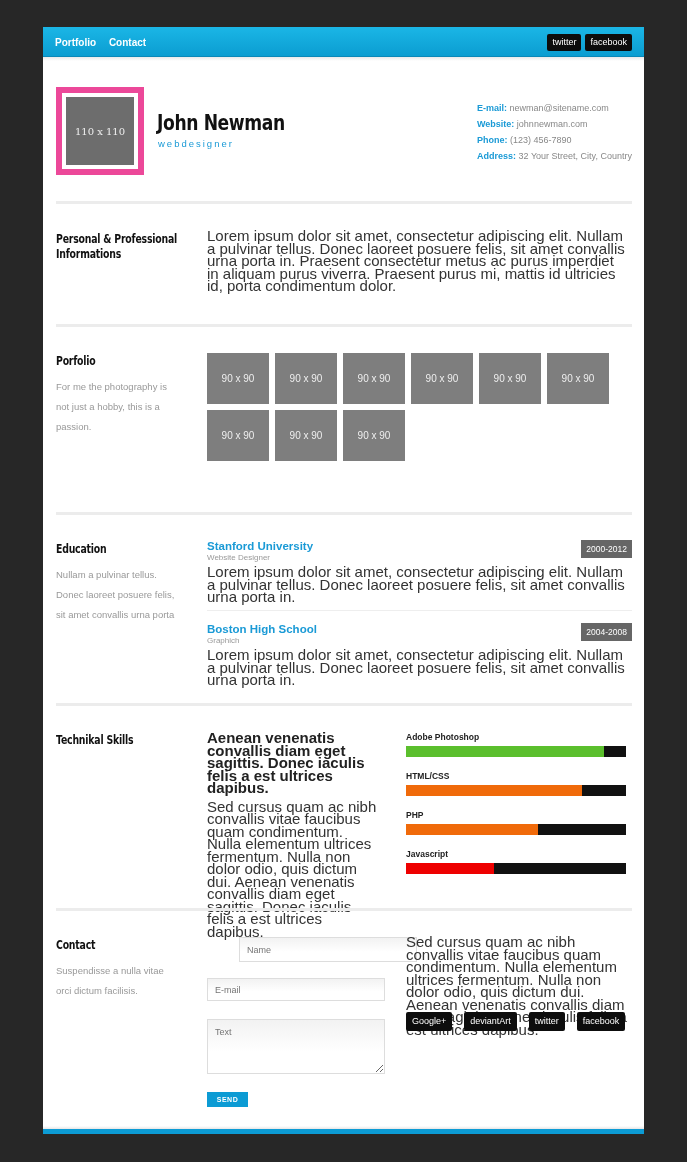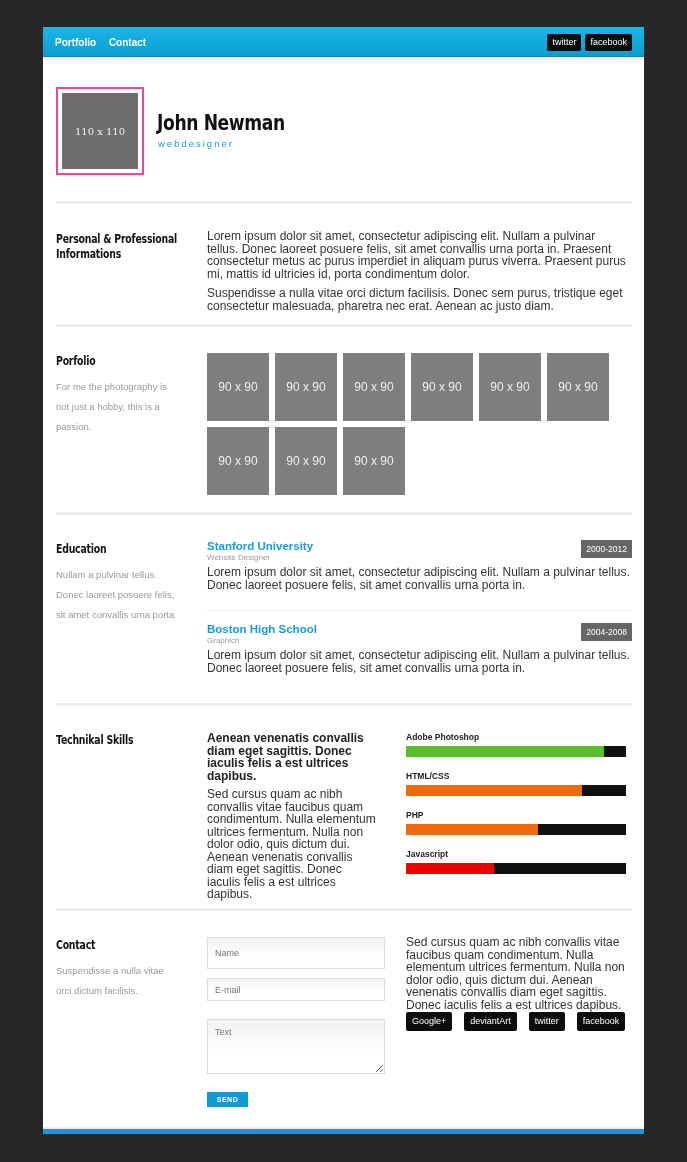--- a/index.html
+++ b/index.html
@@ -7,37 +7,37 @@
   body { font-family: "Liberation Sans", sans-serif; color: #333; position: relative; }
   .page { position: absolute; left: 43px; top: 27px; width: 601px; height: 1107px; background: #fff; }
   .topbar { position: absolute; left: 0; top: 0; width: 601px; height: 30px;
     background: linear-gradient(#1bb6e6, #0b9dd1); border-bottom: 1px solid #0a88b8; }
   .topbar .nav { position: absolute; left: 12px; top: 10px; font-size: 10px; font-weight: bold; color: #fff; }
   .topbar .nav span { margin-right: 10px; cursor: pointer; }
   .topbar .social { position: absolute; right: 12px; top: 7px; display: flex; gap: 4px; }
   .btn-dark { background: #0d0d0d; color: #fff; font-size: 9px; padding: 3px 5px; border-radius: 2px; line-height: 11px; }
   .topshadow { position: absolute; left: 0; top: 30px; width: 601px; height: 4px; background: linear-gradient(#e9e9e9, #fff); }
 
-  .photo { position: absolute; left: 13px; top: 60px; width: 88px; height: 88px; border: 2px solid #ec4899; padding: 4px; }
+  .photo { position: absolute; left: 13px; top: 60px; width: 88px; height: 88px; border: 6px solid #ec4899; padding: 4px; }
   .photo .inner { width: 100%; height: 100%; background: #6d6d6d; color: #eee; font-family: "DejaVu Serif", serif;
     font-size: 10px; display: flex; align-items: center; justify-content: center; }
   .name { position: absolute; left: 114px; top: 83px; font-family: "DejaVu Sans", sans-serif; font-size: 22px; font-weight: bold;
     color: #111; transform: scaleX(0.78); transform-origin: left; letter-spacing: -0.5px; }
   .role { position: absolute; left: 115px; top: 111px; font-size: 9.5px; color: #1a9ad6; letter-spacing: 2px; }
   .contactinfo { position: absolute; left: 434px; top: 73px; font-size: 9px; color: #888; line-height: 16px; }
   .contactinfo b { color: #1a9ad6; }
 
   .divider { position: absolute; left: 13px; width: 576px; height: 3px; background: #ececec; }
   .sec-title { position: absolute; left: 13px; font-family: "DejaVu Sans", sans-serif; font-weight: bold; font-size: 13px; color: #111;
     transform: scaleX(0.72); transform-origin: left; line-height: 15px; letter-spacing: -0.3px; }
   .sec-sub { position: absolute; left: 13px; width: 125px; font-size: 9.5px; color: #999; line-height: 20px; }
-  .body-text { font-size: 12px; line-height: 12.5px; color: #333; }
+  .body-text { font-size: 15px; line-height: 12.5px; color: #333; }
 
   .thumbs { position: absolute; left: 164px; top: 326px; width: 420px; display: flex; flex-wrap: wrap; gap: 6px; }
-  .thumb { width: 62px; height: 68px; background: #7e7e7e; color: #eee; font-size: 12px; display: flex; align-items: center; justify-content: center; }
+  .thumb { width: 62px; height: 51px; background: #7e7e7e; color: #eee; font-size: 10px; display: flex; align-items: center; justify-content: center; }
 
   .edu { position: absolute; left: 164px; width: 425px; }
   .edu .school { font-size: 11.5px; font-weight: bold; color: #1a9ad6; }
   .edu .deg { font-size: 8px; color: #999; margin-top: 1px; margin-bottom: 4px; }
   .edu .years { position: absolute; right: 0; top: 0; background: #666; color: #fff; font-size: 8.5px; padding: 4px 5px; }
   .edu-sep { position: absolute; left: 164px; top: 583px; width: 425px; height: 1px; background: #eee; }
 
   .skills { position: absolute; left: 363px; top: 705px; width: 220px; }
   .skill { margin-bottom: 14px; }
   .skill .lbl { font-size: 8.5px; font-weight: bold; color: #222; margin-bottom: 4px; }
@@ -67,30 +67,35 @@
       <span class="btn-dark">facebook</span>
     </div>
   </div>
   <div class="topshadow"></div>
 
   <div class="photo">
     <div class="inner">110 x 110</div>
   </div>
   <div class="name">John Newman</div>
   <div class="role">webdesigner</div>
+  <div class="contactinfo">
+    <div><b>E-mail:</b> <span>newman@sitename.com</span></div>
+    <div><b>Website:</b> <span>johnnewman.com</span></div>
+    <div><b>Phone:</b> <span>(123) 456-7890</span></div>
+    <div><b>Address:</b> <span>32 Your Street, City, Country</span></div>
+  </div>
 
   <div class="divider" style="top:174px;"></div>
 
   <div class="sec-title" style="top:204px;">
     <div>Personal &amp; Professional</div>
     <div>Informations</div>
   </div>
   <div style="position:absolute;left:164px;top:203px;width:420px;">
     <p class="body-text">Lorem ipsum dolor sit amet, consectetur adipiscing elit. Nullam a pulvinar tellus. Donec laoreet posuere felis, sit amet convallis urna porta in. Praesent consectetur metus ac purus imperdiet in aliquam purus viverra. Praesent purus mi, mattis id ultricies id, porta condimentum dolor.</p>
-    <p class="body-text" style="margin-top:7px;">Suspendisse a nulla vitae orci dictum facilisis. Donec sem purus, tristique eget consectetur malesuada, pharetra nec erat. Aenean ac justo diam.</p>
   </div>
 
   <div class="divider" style="top:297px;"></div>
 
   <div class="sec-title" style="top:326px;">Porfolio</div>
   <div class="sec-sub" style="top:350px;">For me the photography is not just a hobby, this is a passion.</div>
   <div class="thumbs">
     <div class="thumb">90 x 90</div>
     <div class="thumb">90 x 90</div>
     <div class="thumb">90 x 90</div>
@@ -151,21 +156,21 @@
       <div class="bar">
           <div class="fill" style="width:40%;background:#ee0000;"></div>
         </div>
     </div>
   </div>
 
   <div class="divider" style="top:881px;"></div>
 
   <div class="sec-title" style="top:910px;">Contact</div>
   <div class="sec-sub" style="top:934px;">Suspendisse a nulla vitae orci dictum facilisis.</div>
-  <input class="field" style="top: 910px; height: 32px;" placeholder="Name">
+  <input class="field" style="top: 910px; height: 25px; margin-left: 32px;" placeholder="Name">
   <input class="field" style="top: 951px; height: 23px;" placeholder="E-mail">
   <textarea class="field" style="top: 992px; height: 55px; resize: both;" placeholder="Text"></textarea>
   <div class="send">SEND</div>
 
   <p class="body-text" style="position:absolute;left:363px;top:909px;width:225px;">Sed cursus quam ac nibh convallis vitae faucibus quam condimentum. Nulla elementum ultrices fermentum. Nulla non dolor odio, quis dictum dui. Aenean venenatis convallis diam eget sagittis. Donec iaculis felis a est ultrices dapibus.</p>
   <div class="footer-social">
     <span class="btn-dark">Google+</span>
     <span class="btn-dark">deviantArt</span>
     <span class="btn-dark">twitter</span>
     <span class="btn-dark">facebook</span>

